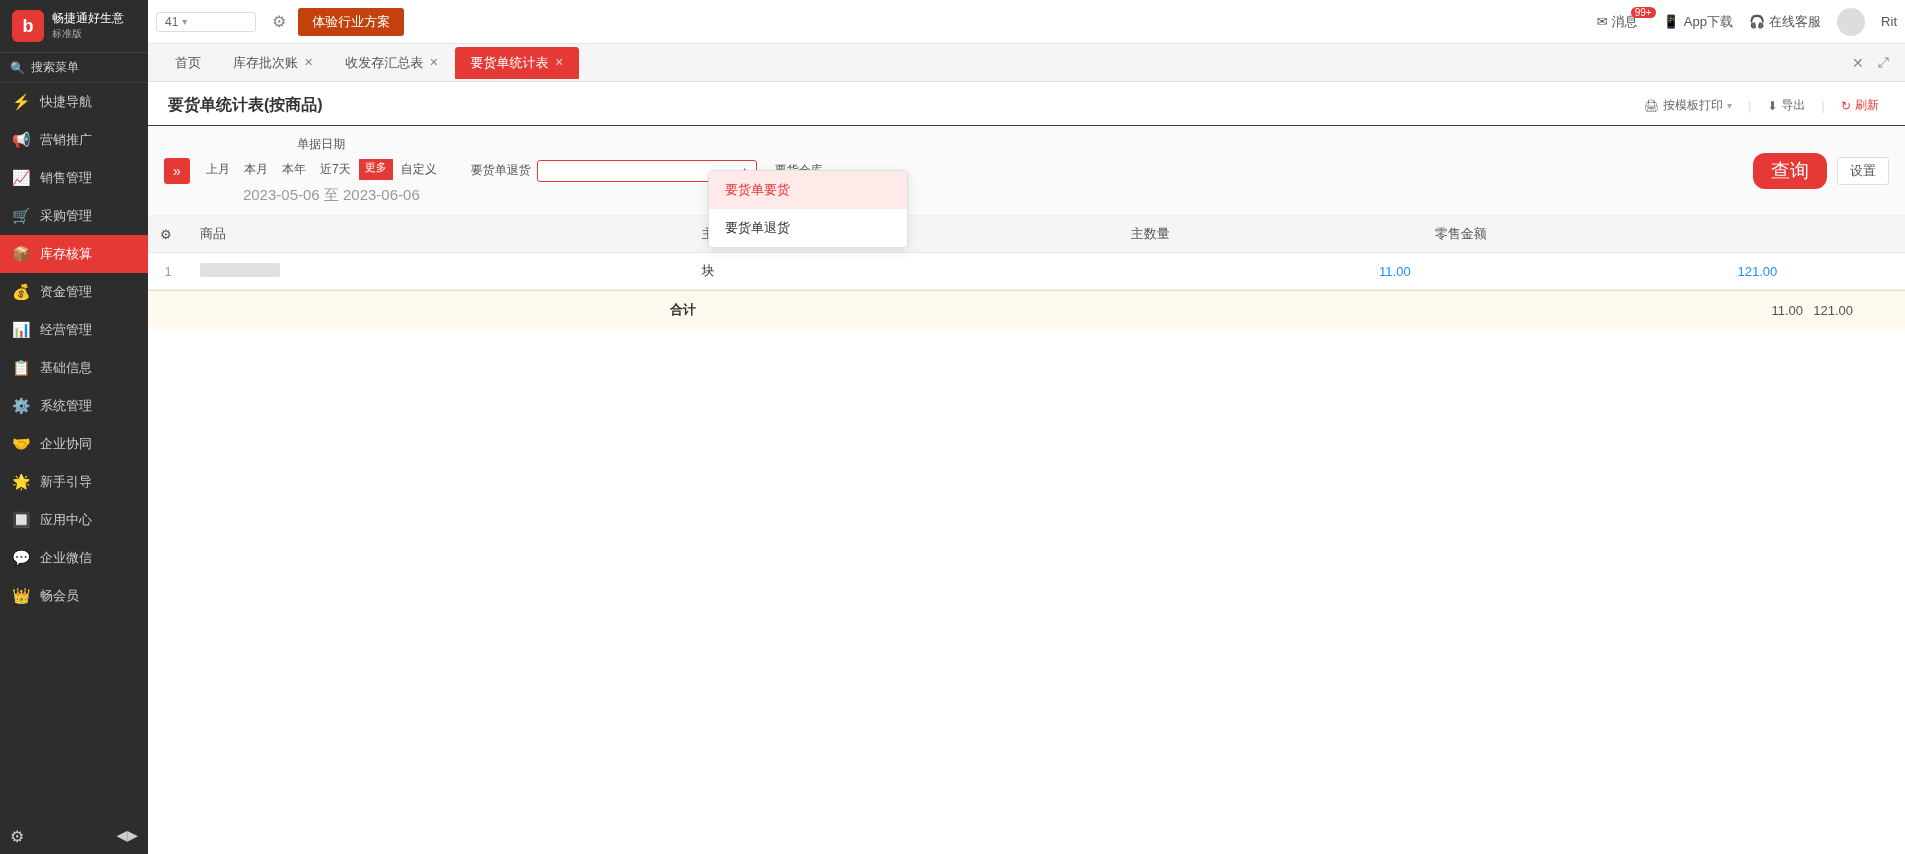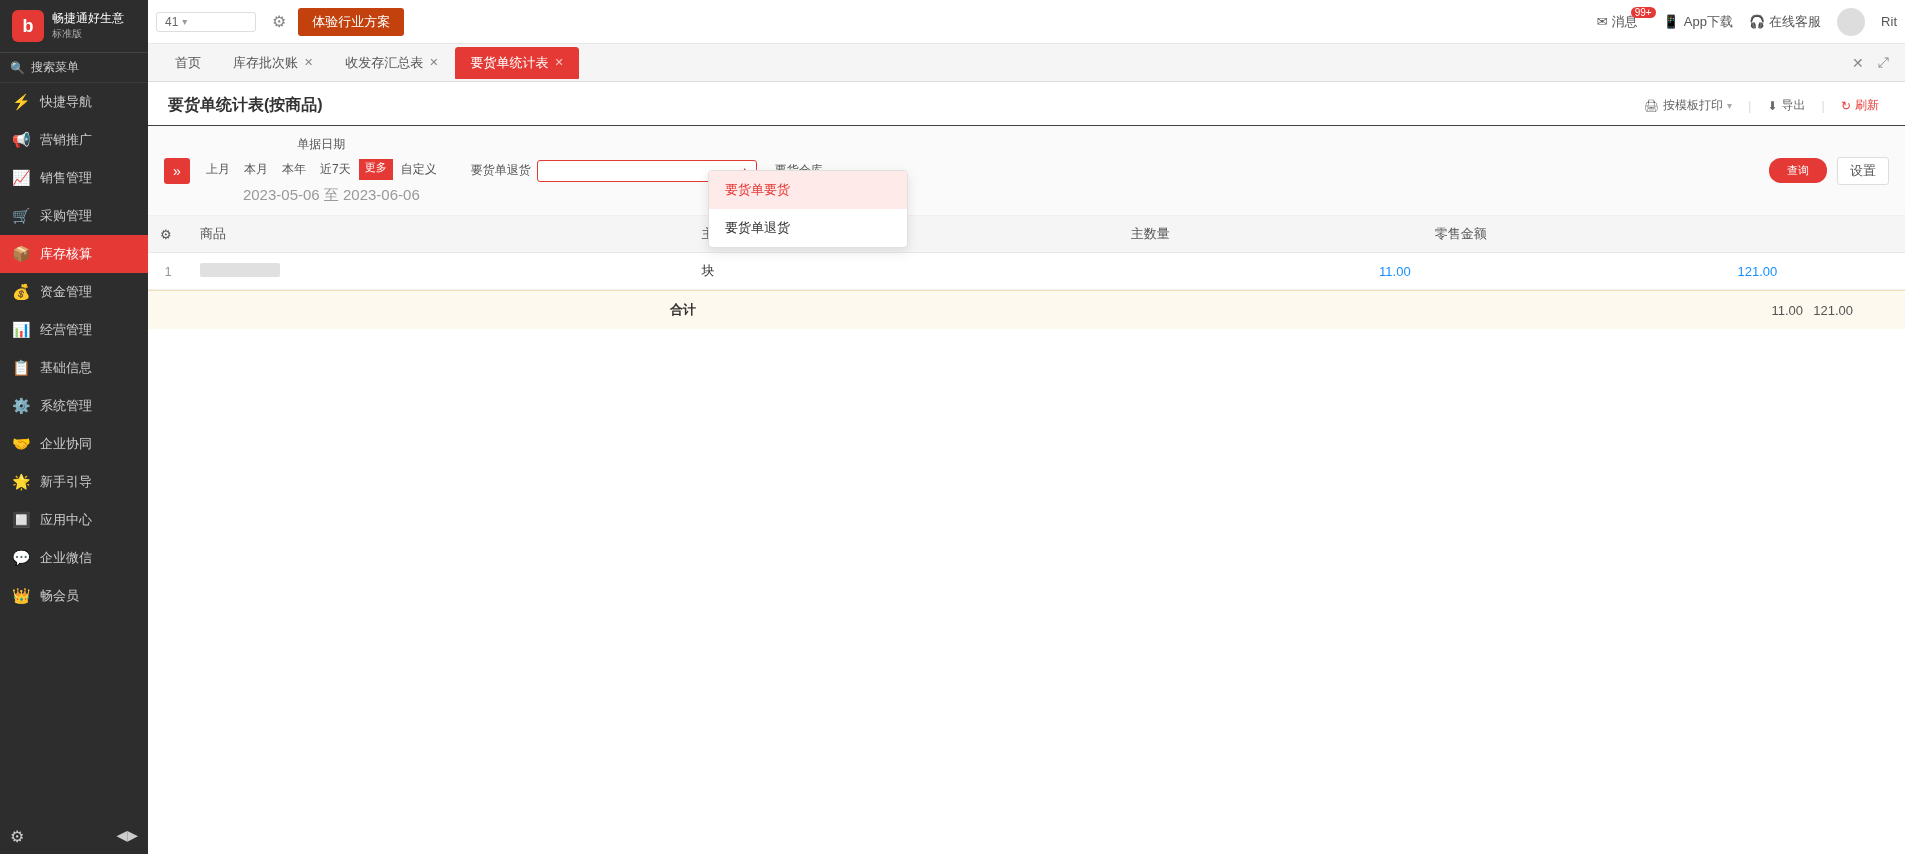--- a/index.html
+++ b/index.html
@@ -292,21 +292,21 @@
       cursor: pointer;
       margin-left: 4px;
     }
     .filter-spacer { flex: 1; }
     .filter-query-btn {
       background: #e53935;
       color: #fff;
       border: none;
       border-radius: 12px;
       padding: 5px 18px;
-      font-size: 11px;
+      font-size: 19px;
       cursor: pointer;
     }
     .filter-settings-btn {
       background: #fff;
       color: #555;
       border: 1px solid #ddd;
       border-radius: 3px;
       padding: 4px 12px;
       font-size: 13px;
       cursor: pointer;

